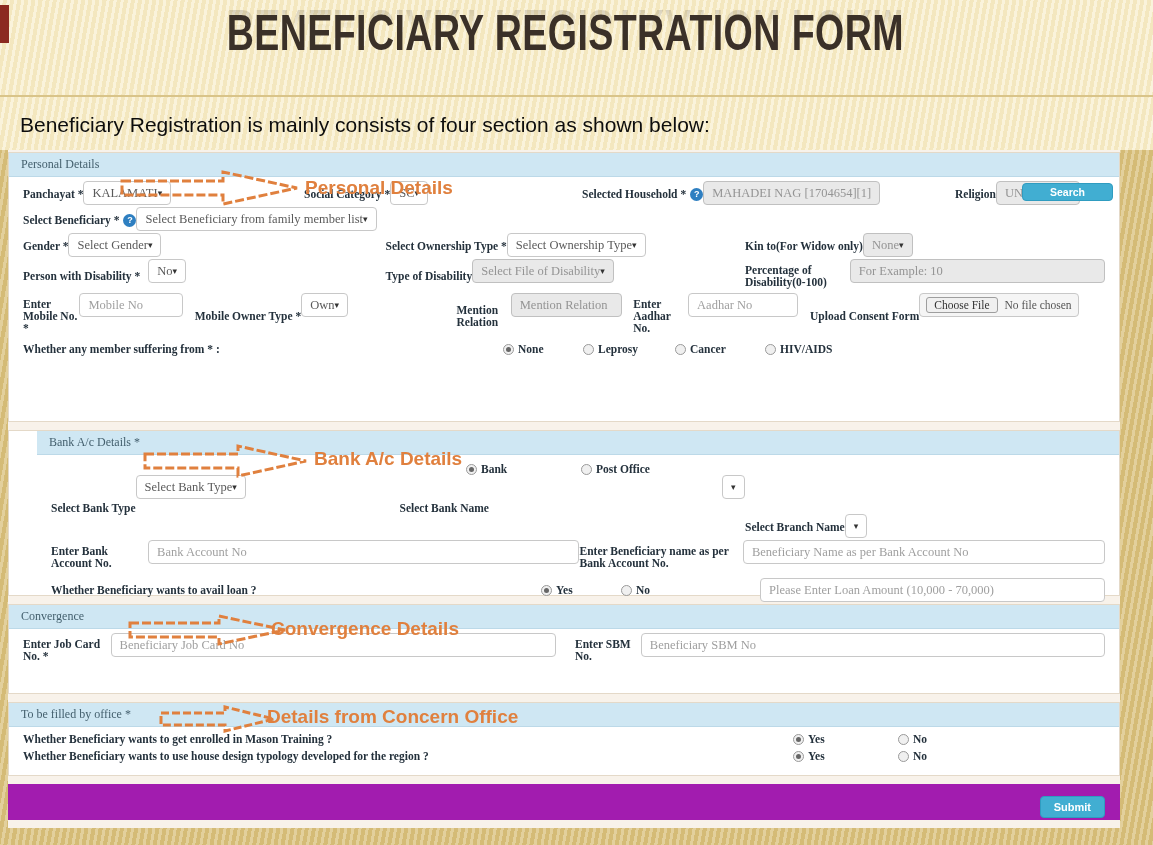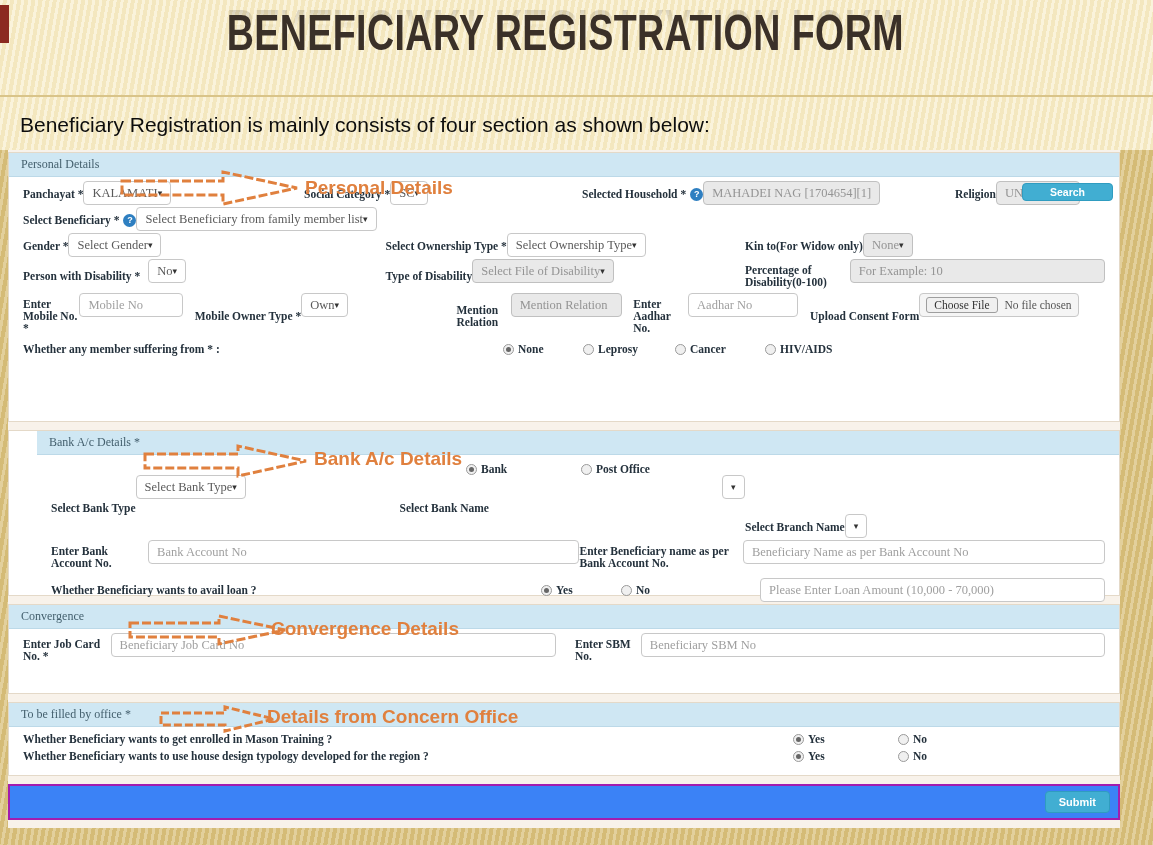--- a/index.html
+++ b/index.html
@@ -59,21 +59,21 @@
   .radio-item { display:flex; align-items:center; gap:4px; }
   .radio { width:11px; height:11px; border-radius:50%; border:1px solid #9a9a9a; background:#f0f0f0;
     position:relative; flex:none; }
   .radio.checked::after { content:""; position:absolute; left:2px; top:2px; right:2px; bottom:2px;
     border-radius:50%; background:#666; }
   .radio-lbl { font-size:11.5px; font-weight:bold; color:#24313c; }
 
   .btn { display:inline-block; background:#41aed2; border:1px solid #2f9cc0; border-radius:4px;
     color:#fff; font-family:"Liberation Sans",sans-serif; font-weight:bold; text-align:center; }
   .search-btn { position:absolute; right:6px; top:30px; font-size:10.5px; padding:2px 27px; }
-  .submit-row { position:relative; height:36px; background:#3b82f6; border:2px solid #a21caf; }
+  .submit-row { position:relative; height:36px; background:#a21caf; border:7px solid #a21caf; }
   .submit-btn { position:absolute; right:8px; top:5px; font-size:11px; padding:4px 13px; }
 
   .callout-arrow { position:absolute; z-index:3; pointer-events:none; }
   .callout-lbl { position:absolute; z-index:3; font-family:"Liberation Sans",sans-serif;
     font-weight:bold; color:#e0803e; white-space:nowrap; }
 </style>
 </head>
 <body>
 
 <div class="slide">

